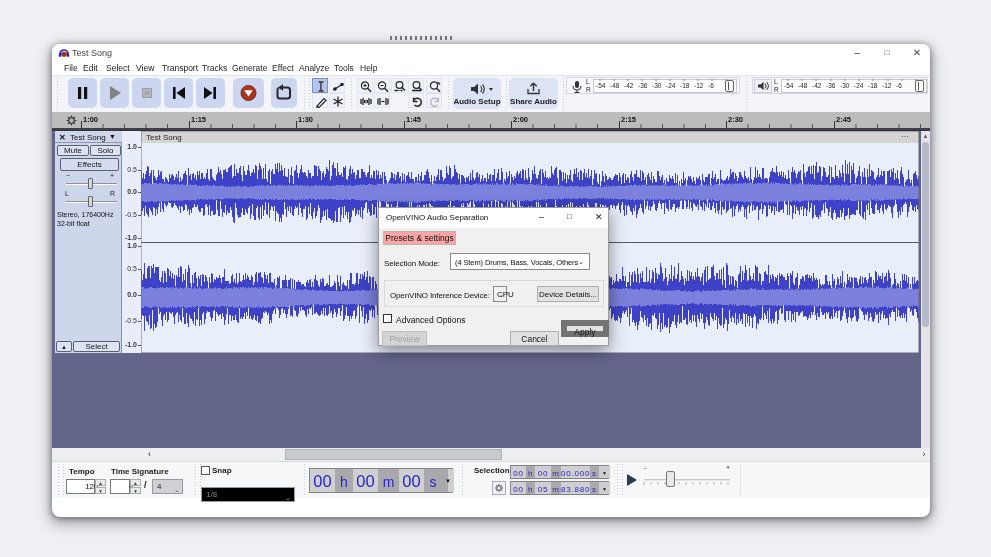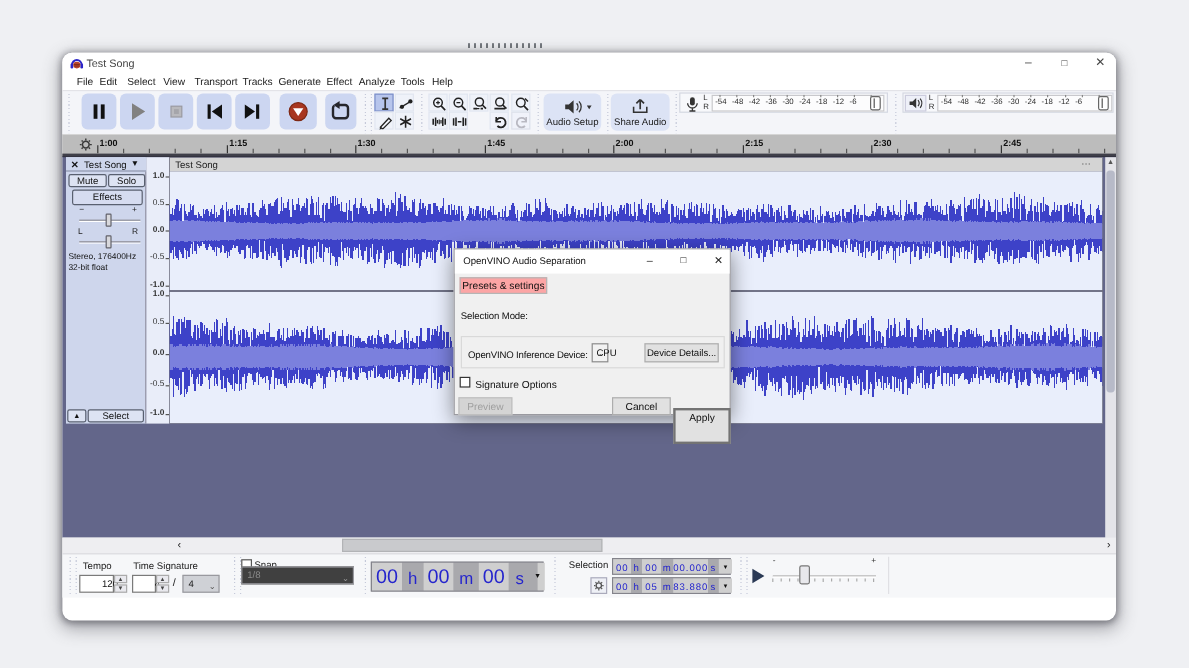--- a/index.html
+++ b/index.html
@@ -20,21 +20,21 @@
   
   #toolbar { position:absolute; left:0; top:31px; width:100%; height:37px;
              background:#f4f5f9; border-top:1px solid #e3e3e8; }
   .tbtn { position:absolute; background:#ccd6f1; border-radius:5px; }
   .grip { position:absolute; width:5px; top:2px; height:33px;
           background-image:repeating-linear-gradient(#c5c9d9 0 1px, transparent 1px 3px);
           background-size:1px 100%; background-repeat:repeat-y; background-position:2px 0; }
   .sq { position:absolute; width:16px; height:15px; background:#eff2f9; border:1px solid #e2e6f0; }
   .sq.sel { background:#b7c5ec; border-color:#7d8fc9; }
   .sq svg { position:absolute; left:1px; top:1px; }
-  .lbl8 { position:absolute; font-size:8px; color:#1b1b1b; }
+  .lbl8 { position:absolute; font-size:8px; color:#1b1b1b;font-weight:bold; }
   .meterlbl { position:absolute; font-size:6.5px; color:#2a2a2a; letter-spacing:0; }
   
   #ruler { position:absolute; left:0; top:68px; width:100%; height:18px; background:#bcbcbc;
            border-bottom:2px solid #3f3f49; }
   #ruler .rl { position:absolute; top:3px; font-size:7.5px; font-weight:bold; color:#111; }
   
   #main { position:absolute; left:0; top:86px; width:100%; height:318px; background:#63668a; }
   #tpanel { position:absolute; left:3px; top:1px; width:67px; height:222px; background:#ced6ec;
             border-right:1px solid #9090a0; }
   .pbtn { position:absolute; background:#dde3f3; border:1px solid #596070; border-radius:2px;
@@ -415,21 +415,21 @@
     <div class="spin" style="left:78px; top:17px">
         <b style="top:0">▲</b>
         <b style="top:8px">▼</b>
       </div>
     <div class="lbl8" style="left:92px; top:18px; font-size:9px">/</div>
     <div class="ddgray" style="left:100px; top:17px; width:31px; height:15px">4<span class="chev" style="left:21px; top:3px">⌄</span></div>
     <div class="grip" style="left:141px; height:31px"></div>
     <div class="grip" style="left:146px; height:31px"></div>
     <div style="position:absolute; left:149px; top:4px; width:9px; height:9px; background:#fff; border:1px solid #555"></div>
     <div class="lbl8" style="left:160px; top:4px">Snap</div>
-    <div class="ddgray" style="left:149px; top:10px; width:94px; height:15px; color:#8a8a8a; background:#404040">1/8<span class="chev" style="left:83px; top:3px; color:#999">⌄</span></div>
+    <div class="ddgray" style="left:149px; top:25px; width:94px; height:15px; color:#8a8a8a; background:#000000">1/8<span class="chev" style="left:83px; top:3px; color:#999">⌄</span></div>
     <div class="grip" style="left:250px; height:31px"></div>
 
     <div style="position:absolute; left:257px; top:6px; width:144px; height:25px; border:1px solid #83838b; background:#a9a9ad">
       <div class="seg segL" style="left:0; width:25px"></div>
       <div class="seg segD" style="left:25px; width:18px"></div>
       <div class="seg segL" style="left:43px; width:25px"></div>
       <div class="seg segD" style="left:68px; width:21px"></div>
       <div class="seg segL" style="left:89px; width:25px"></div>
       <div class="seg segD" style="left:114px; width:24px"></div>
       <div class="seg segL" style="left:138px; width:6px"></div>
@@ -505,25 +505,29 @@
 
 <div id="dlg">
   <div style="position:absolute; left:0; top:0; width:229px; height:20px; background:#fff">
     <span style="position:absolute; left:7px; top:5px; color:#111; font-size:8px">OpenVINO Audio Separation</span>
     <span style="position:absolute; left:160px; top:4px; color:#222">–</span>
     <span style="position:absolute; left:188px; top:4px; font-size:8px; color:#222">□</span>
     <span style="position:absolute; left:216px; top:4px; color:#222">✕</span>
   </div>
   <div class="dbtn" style="left:4px; top:23px; width:73px; height:14px; line-height:13px; background:#fca5a5; border-color:#b5b5b5">Presets &amp; settings</div>
   <span style="position:absolute; left:5px; top:51px; color:#111; font-size:8px; letter-spacing:-0.1px">Selection Mode:</span>
+  <div style="position:absolute; left:71px; top:45px; width:140px; height:17px; background:#fff; border:1px solid #8a8a8a">
+    <span style="position:absolute; left:4px; top:4px; font-size:7.5px; letter-spacing:-0.1px; color:#111; white-space:nowrap">(4 Stem) Drums, Bass, Vocals, Others</span>
+    <span class="chev" style="right:5px; top:4px; color:#333">⌄</span>
+  </div>
   <div style="position:absolute; left:5px; top:72px; width:220px; height:27px; border:1px solid #d9d9d9"></div>
   <span style="position:absolute; left:11px; top:83px; color:#111; font-size:8px; letter-spacing:-0.15px; white-space:nowrap">OpenVINO Inference Device:</span>
   <div style="position:absolute; left:114px; top:78px; width:14px; height:16px; background:#f2f2f2; border:1px solid #8a8a8a">
     <span style="position:absolute; left:3px; top:3px; font-size:8px; color:#111">CPU</span>
     <span class="chev" style="right:2px; top:4px; color:#333">⌄</span>
   </div>
   <div class="dbtn" style="left:158px; top:78px; width:62px; height:16px; line-height:15px; font-size:8px; white-space:nowrap">Device Details...</div>
   <div style="position:absolute; left:4px; top:106px; width:9px; height:9px; background:#fff; border:1px solid #333"></div>
-  <span style="position:absolute; left:17px; top:107px; color:#111; font-size:8.5px">Signature Options</span>
+  <span style="position:absolute; left:17px; top:107px; color:#111; font-size:8.5px">Advanced Options</span>
   <div class="dbtn" style="left:3px; top:123px; width:45px; height:15px; line-height:14px; background:#d4d4d4; border-color:#bfbfbf; color:#9f9f9f">Preview</div>
   <div class="dbtn" style="left:131px; top:123px; width:49px; height:15px; line-height:14px">Cancel</div>
-  <div class="dbtn" style="left:182px; top:132px; width:48px; height:30px; line-height:12px; border:2px solid #737373">Apply</div>
+  <div class="dbtn" style="left:182px; top:112px; width:48px; height:17px; line-height:12px; border:6px solid #737373">Apply</div>
 </div>
 
 </body></html>

